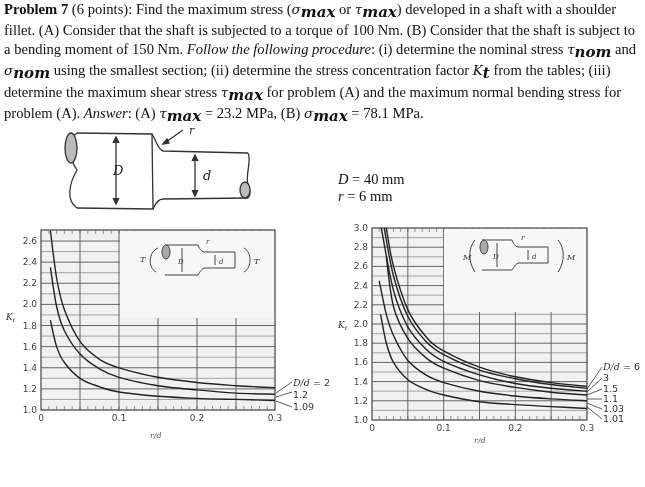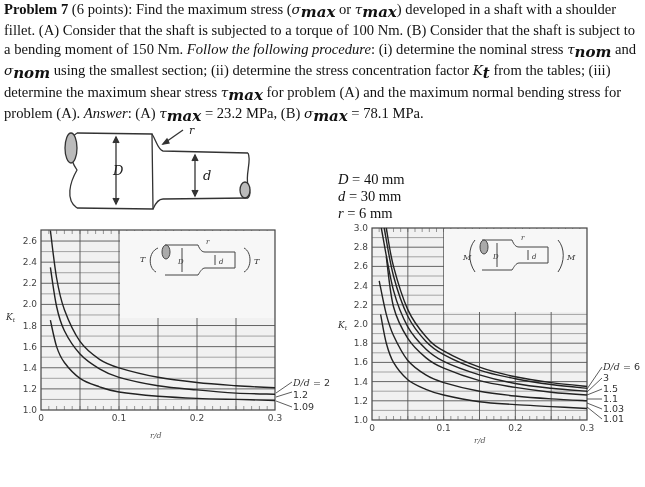--- a/index.html
+++ b/index.html
@@ -21,21 +21,20 @@
 <body>
 
 <div class="problem">
   <b>Problem 7</b>
   <span>(6 points):</span>
   <span>Find the maximum stress (</span><span class="sym">σ</span><span class="sub">max</span><span> or </span><span class="sym">τ</span><span class="sub">max</span><span>) developed in a shaft with a shoulder fillet. (A) Consider that the shaft is subjected to a torque of 100 Nm. (B) Consider that the shaft is subject to a bending moment of 150 Nm. </span><i>Follow the following procedure</i><span>: (i) determine the nominal stress </span><span class="sym">τ</span><span class="sub">nom</span><span> and </span><span class="sym">σ</span><span class="sub">nom</span><span> using the smallest section; (ii) determine the stress concentration factor </span><span class="sym">K</span><span class="sub">t</span><span> from the tables;  (iii) determine the maximum shear stress </span><span class="sym">τ</span><span class="sub">max</span><span> for problem (A) and the maximum normal bending stress for problem (A). </span><i>Answer</i><span>: (A) </span><span class="sym">τ</span><span class="sub">max</span><span> = 23.2 MPa, (B) </span><span class="sym">σ</span><span class="sub">max</span><span> = 78.1 MPa.</span>
 </div>
 
 <div class="given">
   <div><span class="v">D</span><span> = 40 mm</span></div>
-  <div><span class="v">d</span><span> = 30 mm</span></div>
   <div><span class="v">r</span><span> = 6 mm</span></div>
 </div>
 
 <svg width="645" height="487">
   <g stroke="#333" stroke-width="1.3" fill="none">
 
     <path d="M77,133 L152,134 L153,209 L77,208"></path>
     <path d="M77,133 C65,140 70,160 77,170 C70,182 65,200 77,208"></path>
     <ellipse cx="71" cy="148" rx="6" ry="15" fill="#bbb" stroke="#333"></ellipse>
 

